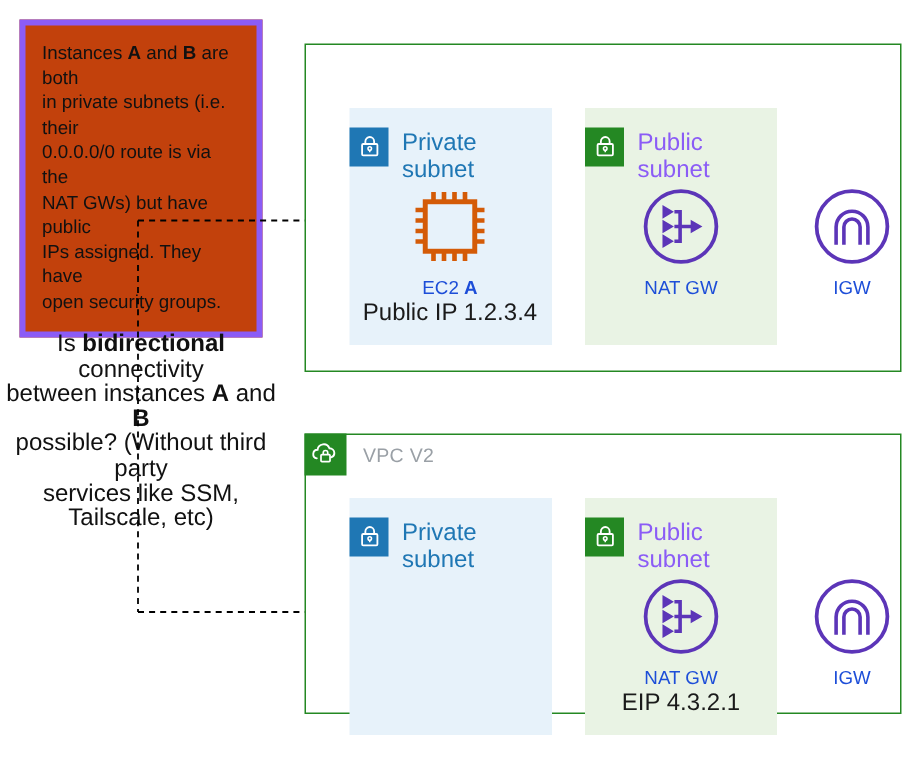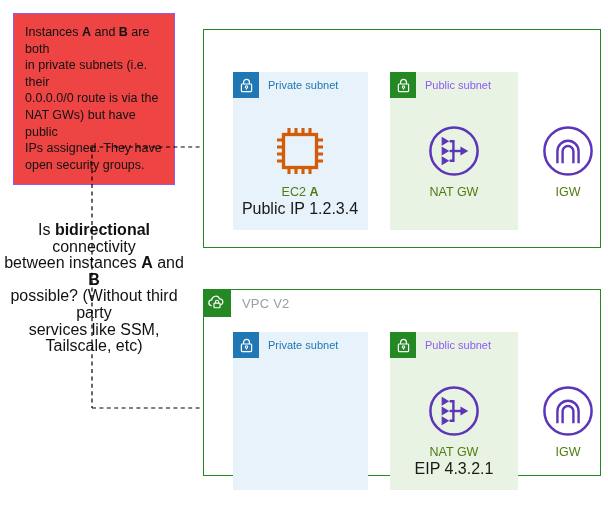--- a/index.html
+++ b/index.html
@@ -16,22 +16,22 @@
     overflow: hidden;
   }
 
   
   .note-box {
     position: absolute;
     left: 13px;
     top: 13px;
     width: 162px;
     padding: 10px 11px 11px 11px;
-    border: 1px solid #8b5cf6;
-    background: #ef4444;
+    border: 4px solid #8b5cf6;
+    background: #c2410c;
     box-sizing: border-box;
     font-size: 12.5px;
     line-height: 16.6px;
     color: #111111;
   }
   .note-box b { font-weight: bold; }
 
   
   .question {
     position: absolute;
@@ -108,42 +108,43 @@
     height: 26px;
     display: flex;
     align-items: center;
     justify-content: center;
     flex: none;
   }
   .icon-private-bg { background: #1f77b4; }
   .icon-public-bg  { background: #248823; }
   .subnet-title {
     margin-left: 9px;
-    font-size: 11px;
+    font-size: 16px;
+    margin-top: 15px;
   }
   .title-private { color: #1f77b4; }
   .title-public  { color: #8b5cf6; }
 
   
   .node {
     position: absolute;
     width: 120px;
     text-align: center;
   }
   .node-glyph {
     height: 56px;
     display: flex;
     align-items: center;
     justify-content: center;
   }
   .node-label {
     margin-top: 6px;
     font-size: 12.5px;
     line-height: 15.5px;
-    color: #4d7c0f;
+    color: #1d4ed8;
   }
   .node-label b { font-weight: bold; }
   .node-sub {
     font-size: 16px;
     line-height: 15.5px;
     color: #1a1a1a;
   }
 </style>
 </head>
 <body>

